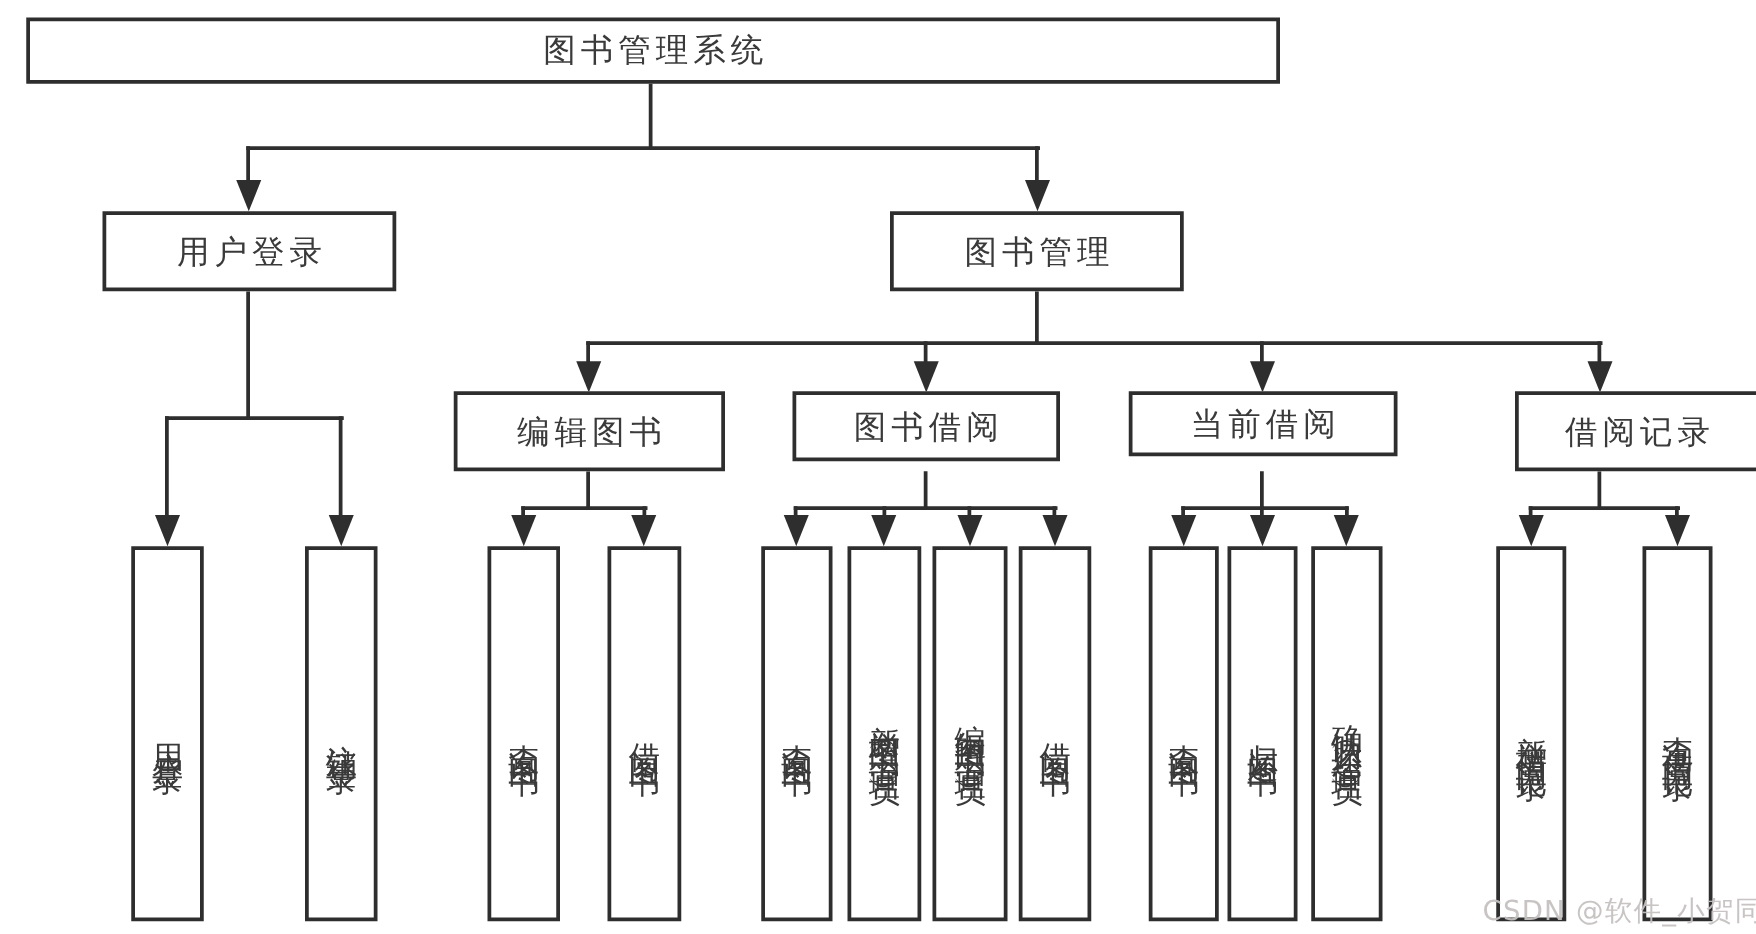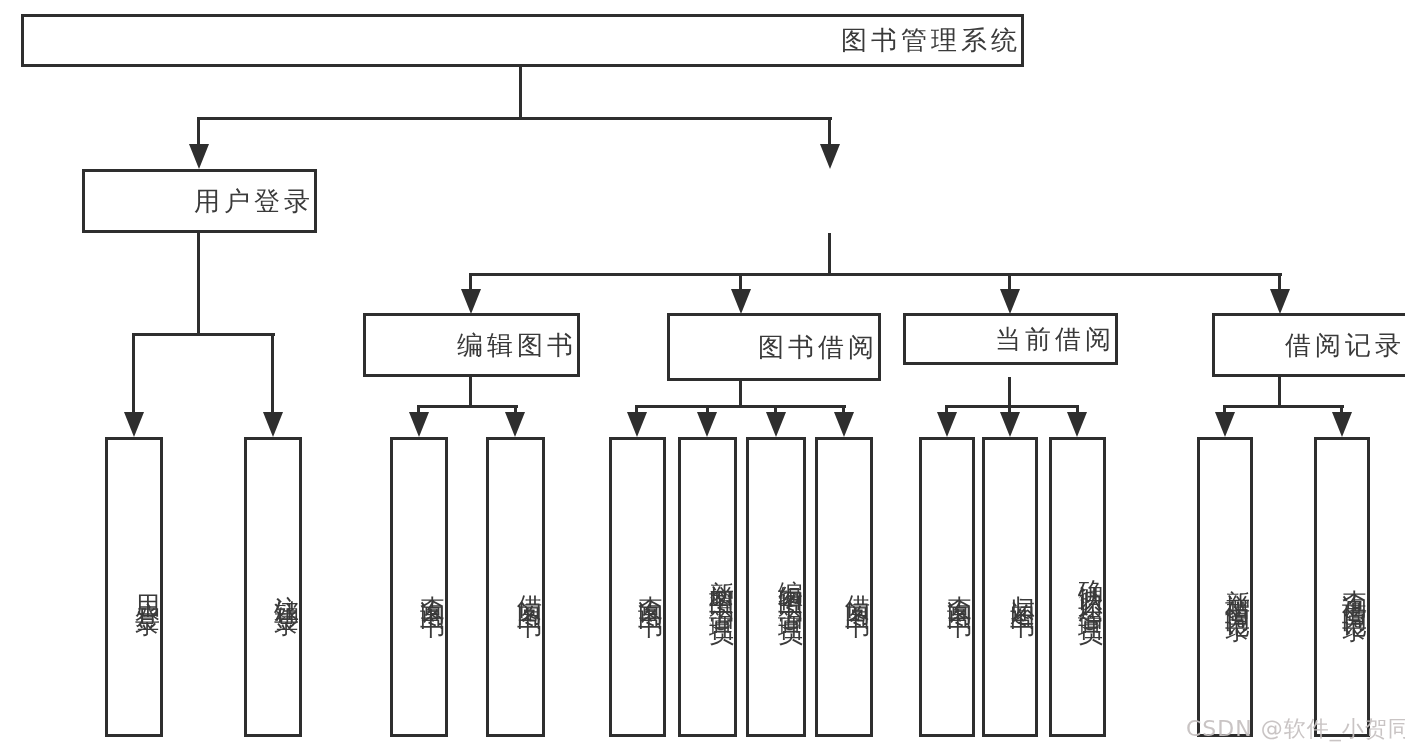--- a/index.html
+++ b/index.html
@@ -20,21 +20,21 @@
     border-right: 10px solid transparent;
     border-top: 25px solid #2e2e2e;
   }
   .box {
     position: absolute;
     box-sizing: border-box;
     background: #ffffff;
     border: 3px solid #2e2e2e;
     display: flex;
     align-items: center;
-    justify-content: flex-end;
+    justify-content: center;
     z-index: 2;
   }
   .hl {
     font-size: 26px;
     letter-spacing: 4px;
     color: #3a3a3a;
     white-space: nowrap;
     text-indent: 4px;
   }
   .vl {
@@ -119,25 +119,28 @@
   <div class="arrow" style="left:1215px;top:412px"></div>
   <div class="arrow" style="left:1332px;top:412px"></div>
 
   <div class="box" style="left:21px;top:14px;width:1003px;height:53px">
     <span class="hl">图书管理系统</span>
   </div>
 
   <div class="box" style="left:82px;top:169px;width:235px;height:64px">
     <span class="hl">用户登录</span>
   </div>
+  <div class="box" style="left:712px;top:169px;width:235px;height:64px">
+    <span class="hl">图书管理</span>
+  </div>
 
   <div class="box" style="left:363px;top:313px;width:217px;height:64px">
     <span class="hl">编辑图书</span>
   </div>
-  <div class="box" style="left:667px;top:313px;width:214px;height:68px">
+  <div class="box" style="left:634px;top:313px;width:214px;height:56px">
     <span class="hl">图书借阅</span>
   </div>
   <div class="box" style="left:903px;top:313px;width:215px;height:52px">
     <span class="hl">当前借阅</span>
   </div>
   <div class="box" style="left:1212px;top:313px;width:196px;height:64px">
     <span class="hl">借阅记录</span>
   </div>
 
   <div class="box" style="left:105px;top:437px;width:58px;height:300px">

